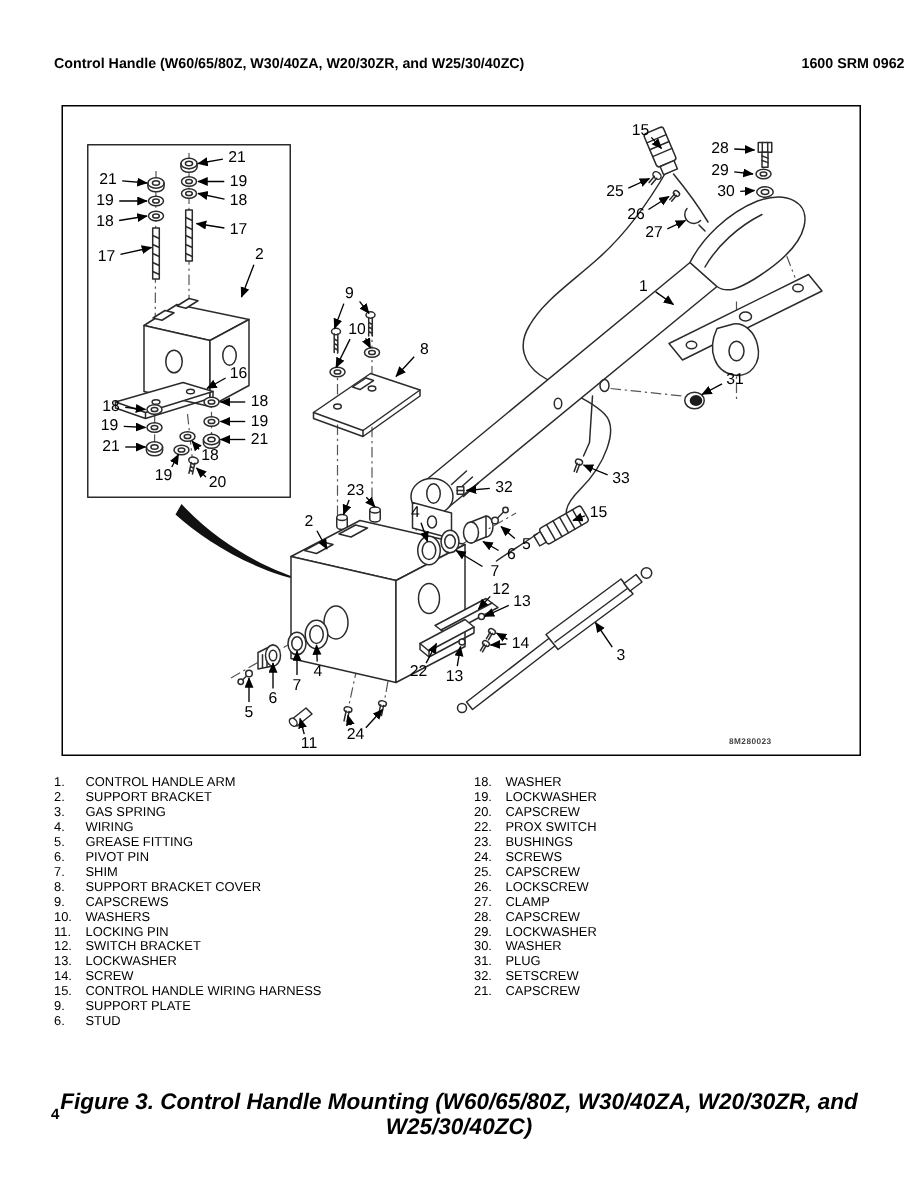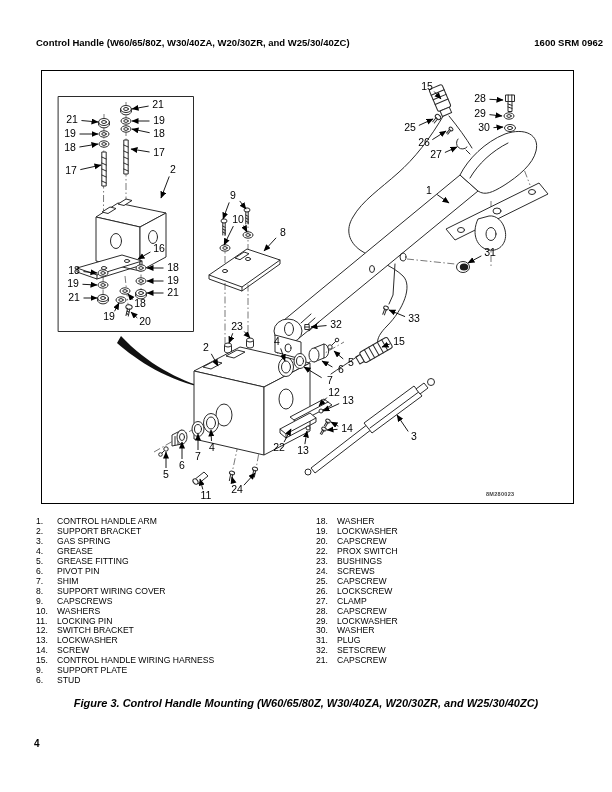--- a/index.html
+++ b/index.html
@@ -16,22 +16,22 @@
   .blk{fill:#111;stroke:none;}
   .co{font:10.5px "Liberation Sans",sans-serif;fill:#000;}
   .ld{stroke:#000;stroke-width:.9;fill:none;}
   .code{font:bold 5.5px "Liberation Sans",sans-serif;fill:#444;letter-spacing:.3px;}
   .plist{position:absolute;left:36px;top:517px;width:556px;font-size:8.6px;}
   .pcol{position:absolute;top:0;}
   .pcol.left{left:0;width:260px;}
   .pcol.right{left:264px;width:280px;margin-left:16px;}
   .prow{display:flex;line-height:9.95px;white-space:nowrap;}
   .pnum{width:21px;flex:0 0 21px;}
-  .caption{position:absolute;left:0;top:697px;width:612px;text-align:center;
-           font-size:11px;font-weight:bold;font-style:italic;}
+  .caption{position:absolute;left:0;top:726px;width:612px;text-align:center;
+           font-size:15px;font-weight:bold;font-style:italic;}
   .pageno{position:absolute;left:34px;top:738px;font-size:10px;font-weight:bold;}
 </style>
 </head>
 <body>
 
 <div class="page">
 
   <div class="hdr">
     <span>Control Handle (W60/65/80Z, W30/40ZA, W20/30ZR, and W25/30/40ZC)</span>
     <span>1600 SRM 0962</span>
@@ -410,37 +410,37 @@
         <div class="prow">
           <span class="pnum">2.</span>
           <span class="pname">SUPPORT BRACKET</span>
         </div>
         <div class="prow">
           <span class="pnum">3.</span>
           <span class="pname">GAS SPRING</span>
         </div>
         <div class="prow">
           <span class="pnum">4.</span>
-          <span class="pname">GREASE</span>
+          <span class="pname">WIRING</span>
         </div>
         <div class="prow">
           <span class="pnum">5.</span>
           <span class="pname">GREASE FITTING</span>
         </div>
         <div class="prow">
           <span class="pnum">6.</span>
           <span class="pname">PIVOT PIN</span>
         </div>
         <div class="prow">
           <span class="pnum">7.</span>
           <span class="pname">SHIM</span>
         </div>
         <div class="prow">
           <span class="pnum">8.</span>
-          <span class="pname">SUPPORT WIRING COVER</span>
+          <span class="pname">SUPPORT BRACKET COVER</span>
         </div>
         <div class="prow">
           <span class="pnum">9.</span>
           <span class="pname">CAPSCREWS</span>
         </div>
         <div class="prow">
           <span class="pnum">10.</span>
           <span class="pname">WASHERS</span>
         </div>
         <div class="prow">

